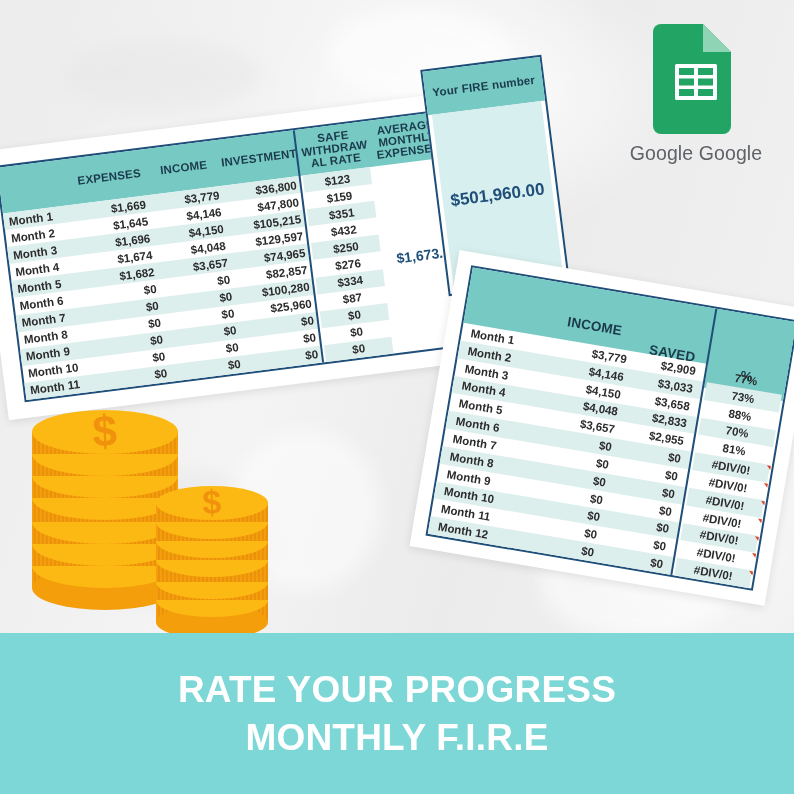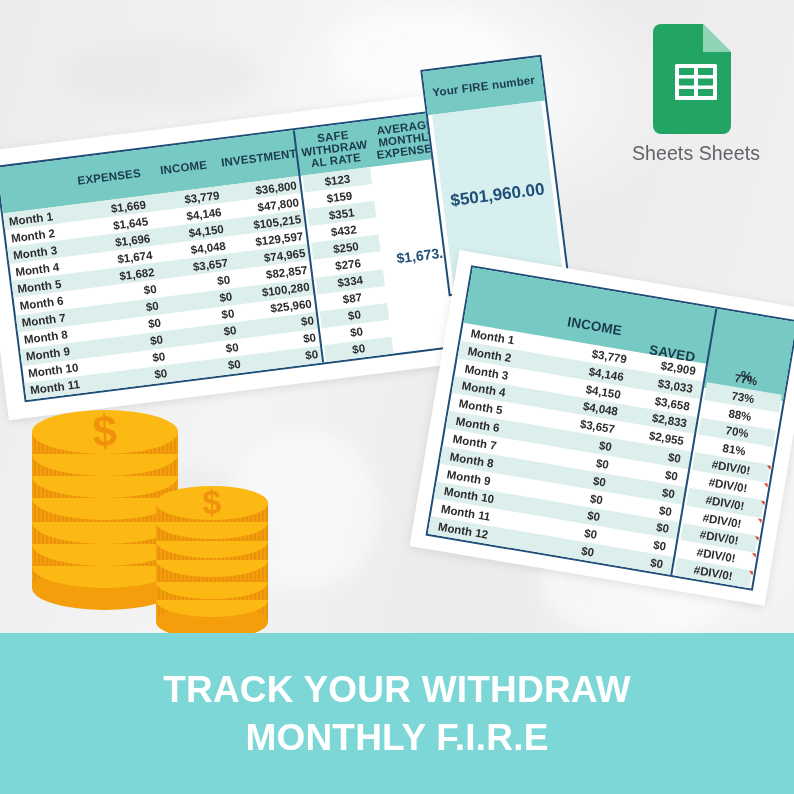--- a/index.html
+++ b/index.html
@@ -113,21 +113,21 @@
       <path d="M8 0 h42 l28 28 v74 a8 8 0 0 1 -8 8 H8 a8 8 0 0 1 -8 -8 V8 A8 8 0 0 1 8 0 z" fill="#21A464"></path>
       <path d="M50 0 l28 28 h-28 z" fill="#8FD4B4"></path>
       <rect x="22" y="40" width="42" height="36" rx="1.5" fill="#ffffff"></rect>
       <rect x="26" y="44" width="15" height="7" fill="#21A464"></rect>
       <rect x="45" y="44" width="15" height="7" fill="#21A464"></rect>
       <rect x="26" y="54.5" width="15" height="7" fill="#21A464"></rect>
       <rect x="45" y="54.5" width="15" height="7" fill="#21A464"></rect>
       <rect x="26" y="65" width="15" height="7" fill="#21A464"></rect>
       <rect x="45" y="65" width="15" height="7" fill="#21A464"></rect>
     </svg>
-    <div class="wordmark">Sheets Sheets</div>
+    <div class="wordmark">Google Google</div>
   </div>
 
   <div class="card" style="left:-10px;top:120px;width:500px;height:270px;transform:rotate(-7.2deg);transform-origin:50% 50%;">
     <div id="sheet1" class="sheet" style="position:absolute;left:18px;top:16px;width:464px;height:238px;">
         <div class="hdr-band" style="position: absolute; left: 0px; top: 0px; width: 460px; height: 46px;"></div>
         <div class="hcell" style="position: absolute; left: 72px; top: 0px; width: 76px; height: 46px;">EXPENSES</div>
         <div class="hcell" style="position: absolute; left: 148px; top: 0px; width: 74px; height: 46px;">INCOME</div>
         <div class="hcell" style="position: absolute; left: 218px; top: 0px; width: 86px; height: 46px;">INVESTMENT</div>
         <div class="hcell" style="position: absolute; left: 302px; top: 0px; width: 70px; height: 46px;">SAFE
 WITHDRAW
@@ -352,17 +352,17 @@
       </g>
       <g>
         <rect x="142" y="105" width="112" height="19" fill="url(#ridge)"></rect>
         <ellipse cx="198" cy="105" rx="56" ry="17" fill="#FDB913"></ellipse>
         <text x="198" y="116" text-anchor="middle" font-family="'Liberation Sans', sans-serif" font-size="34" font-weight="700" fill="#F0920C" transform="rotate(-2 198 110)">$</text>
       </g>
     </svg>
   </div>
 
   <div id="banner">
-    <div class="banner-line">TRACK YOUR WITHDRAW</div>
+    <div class="banner-line">RATE YOUR PROGRESS</div>
     <div class="banner-line">MONTHLY F.I.R.E</div>
   </div>
 
 </div>
 
 </body></html>

